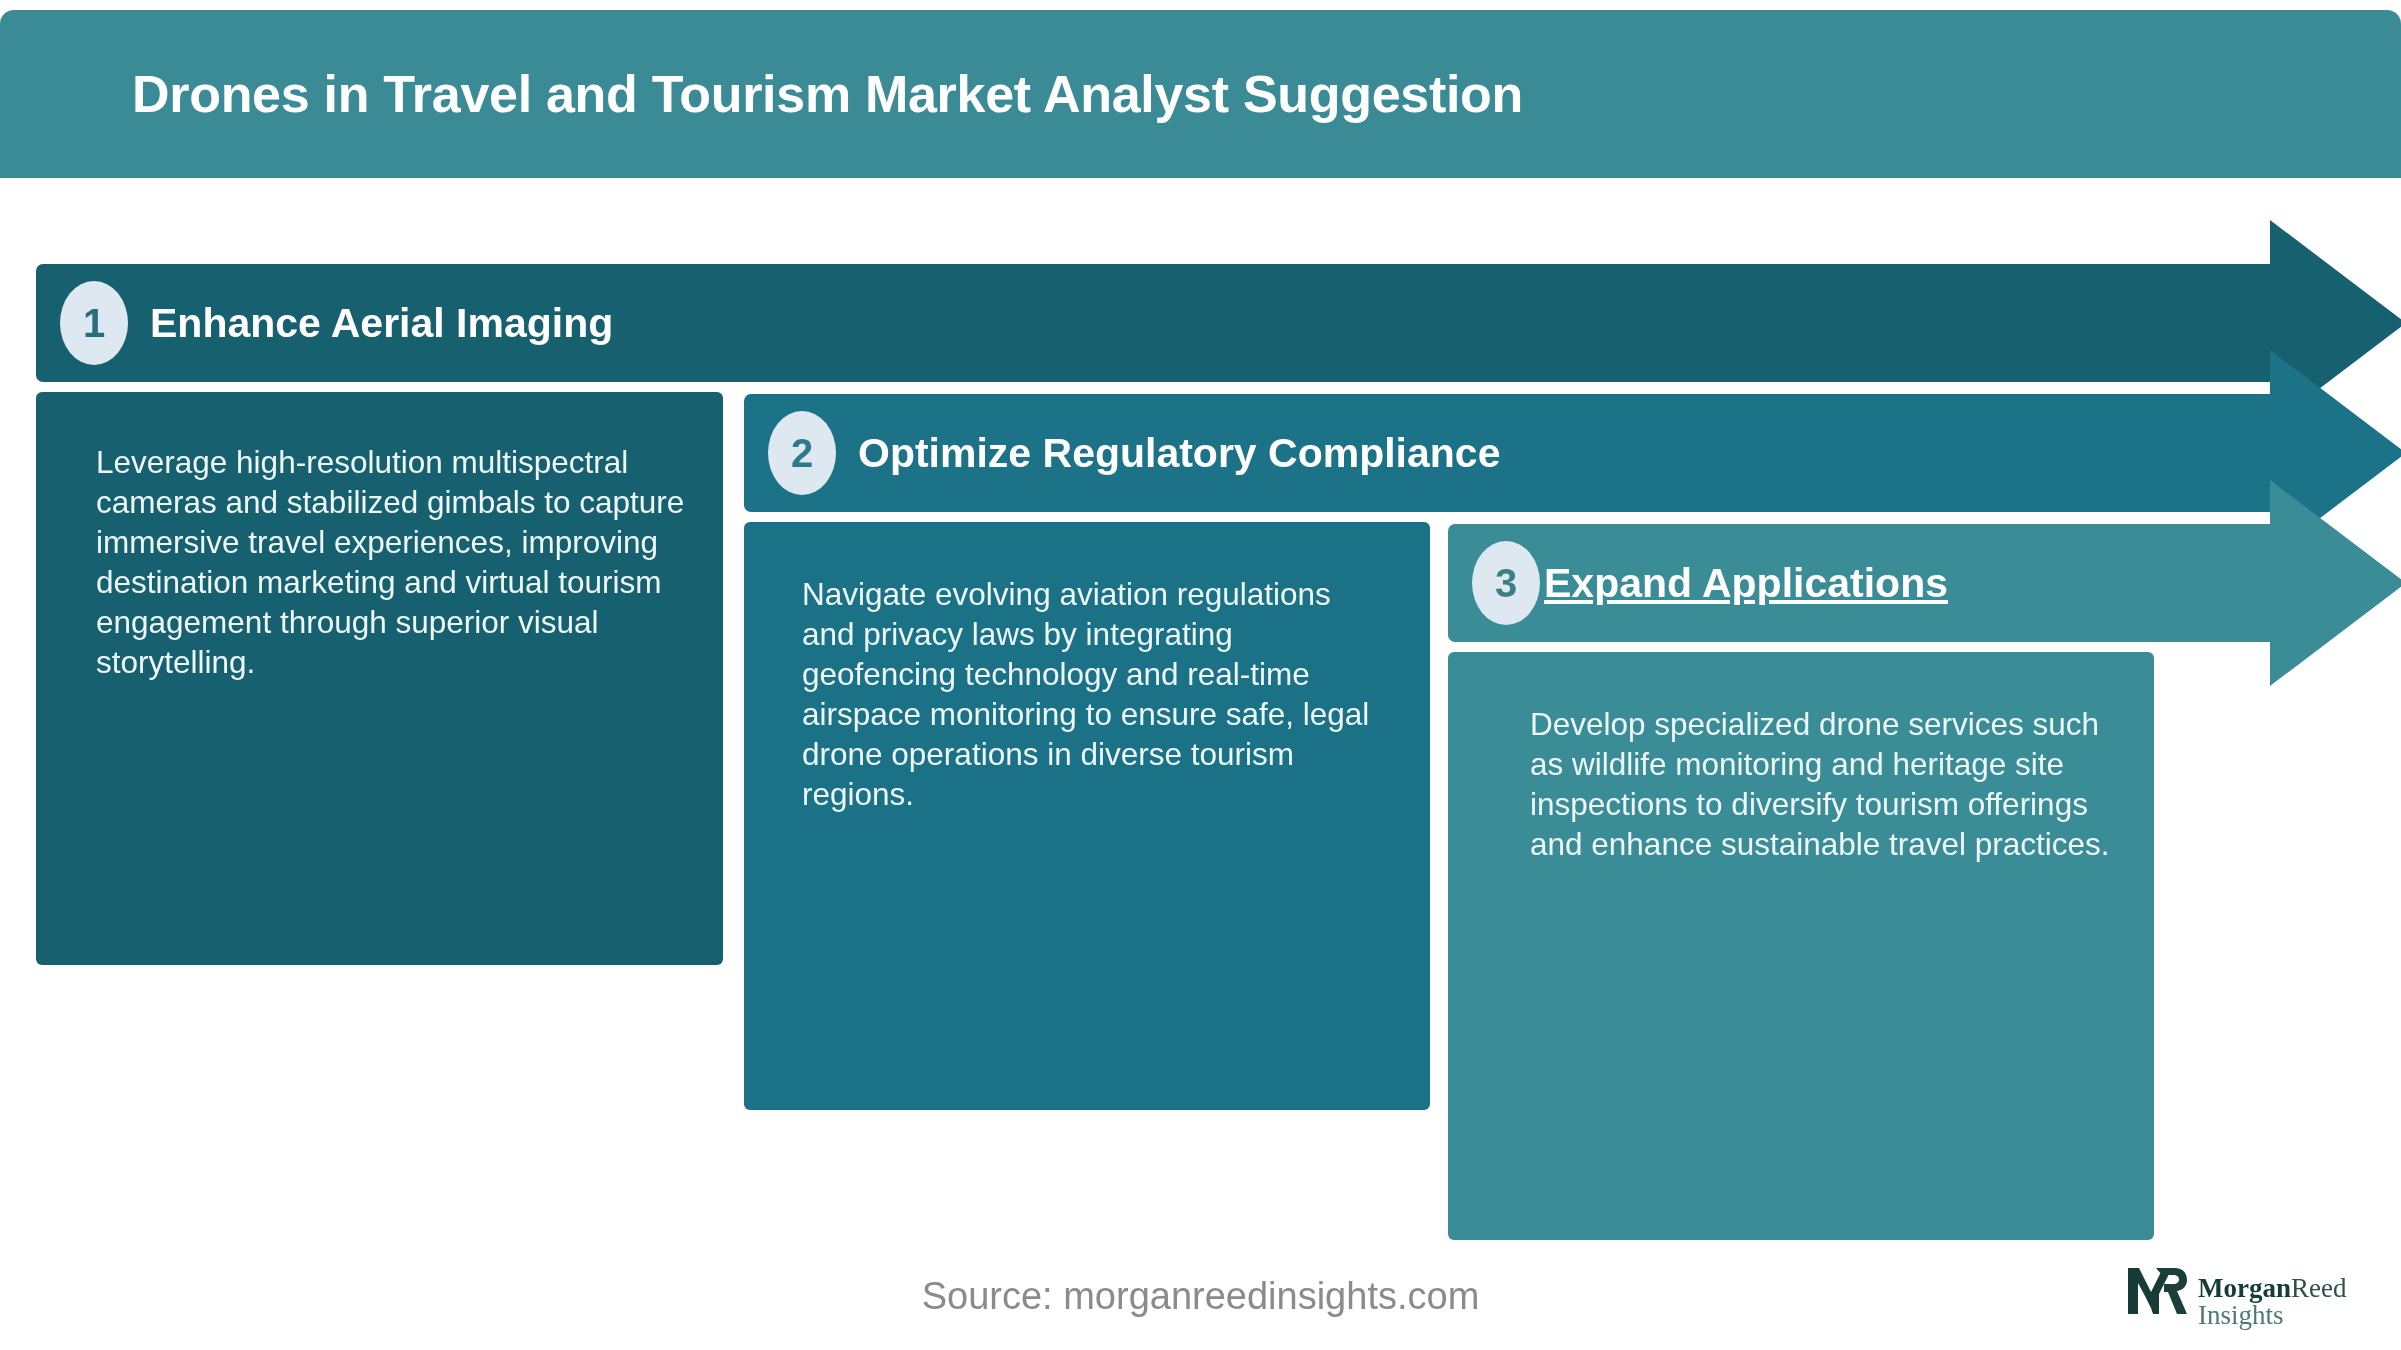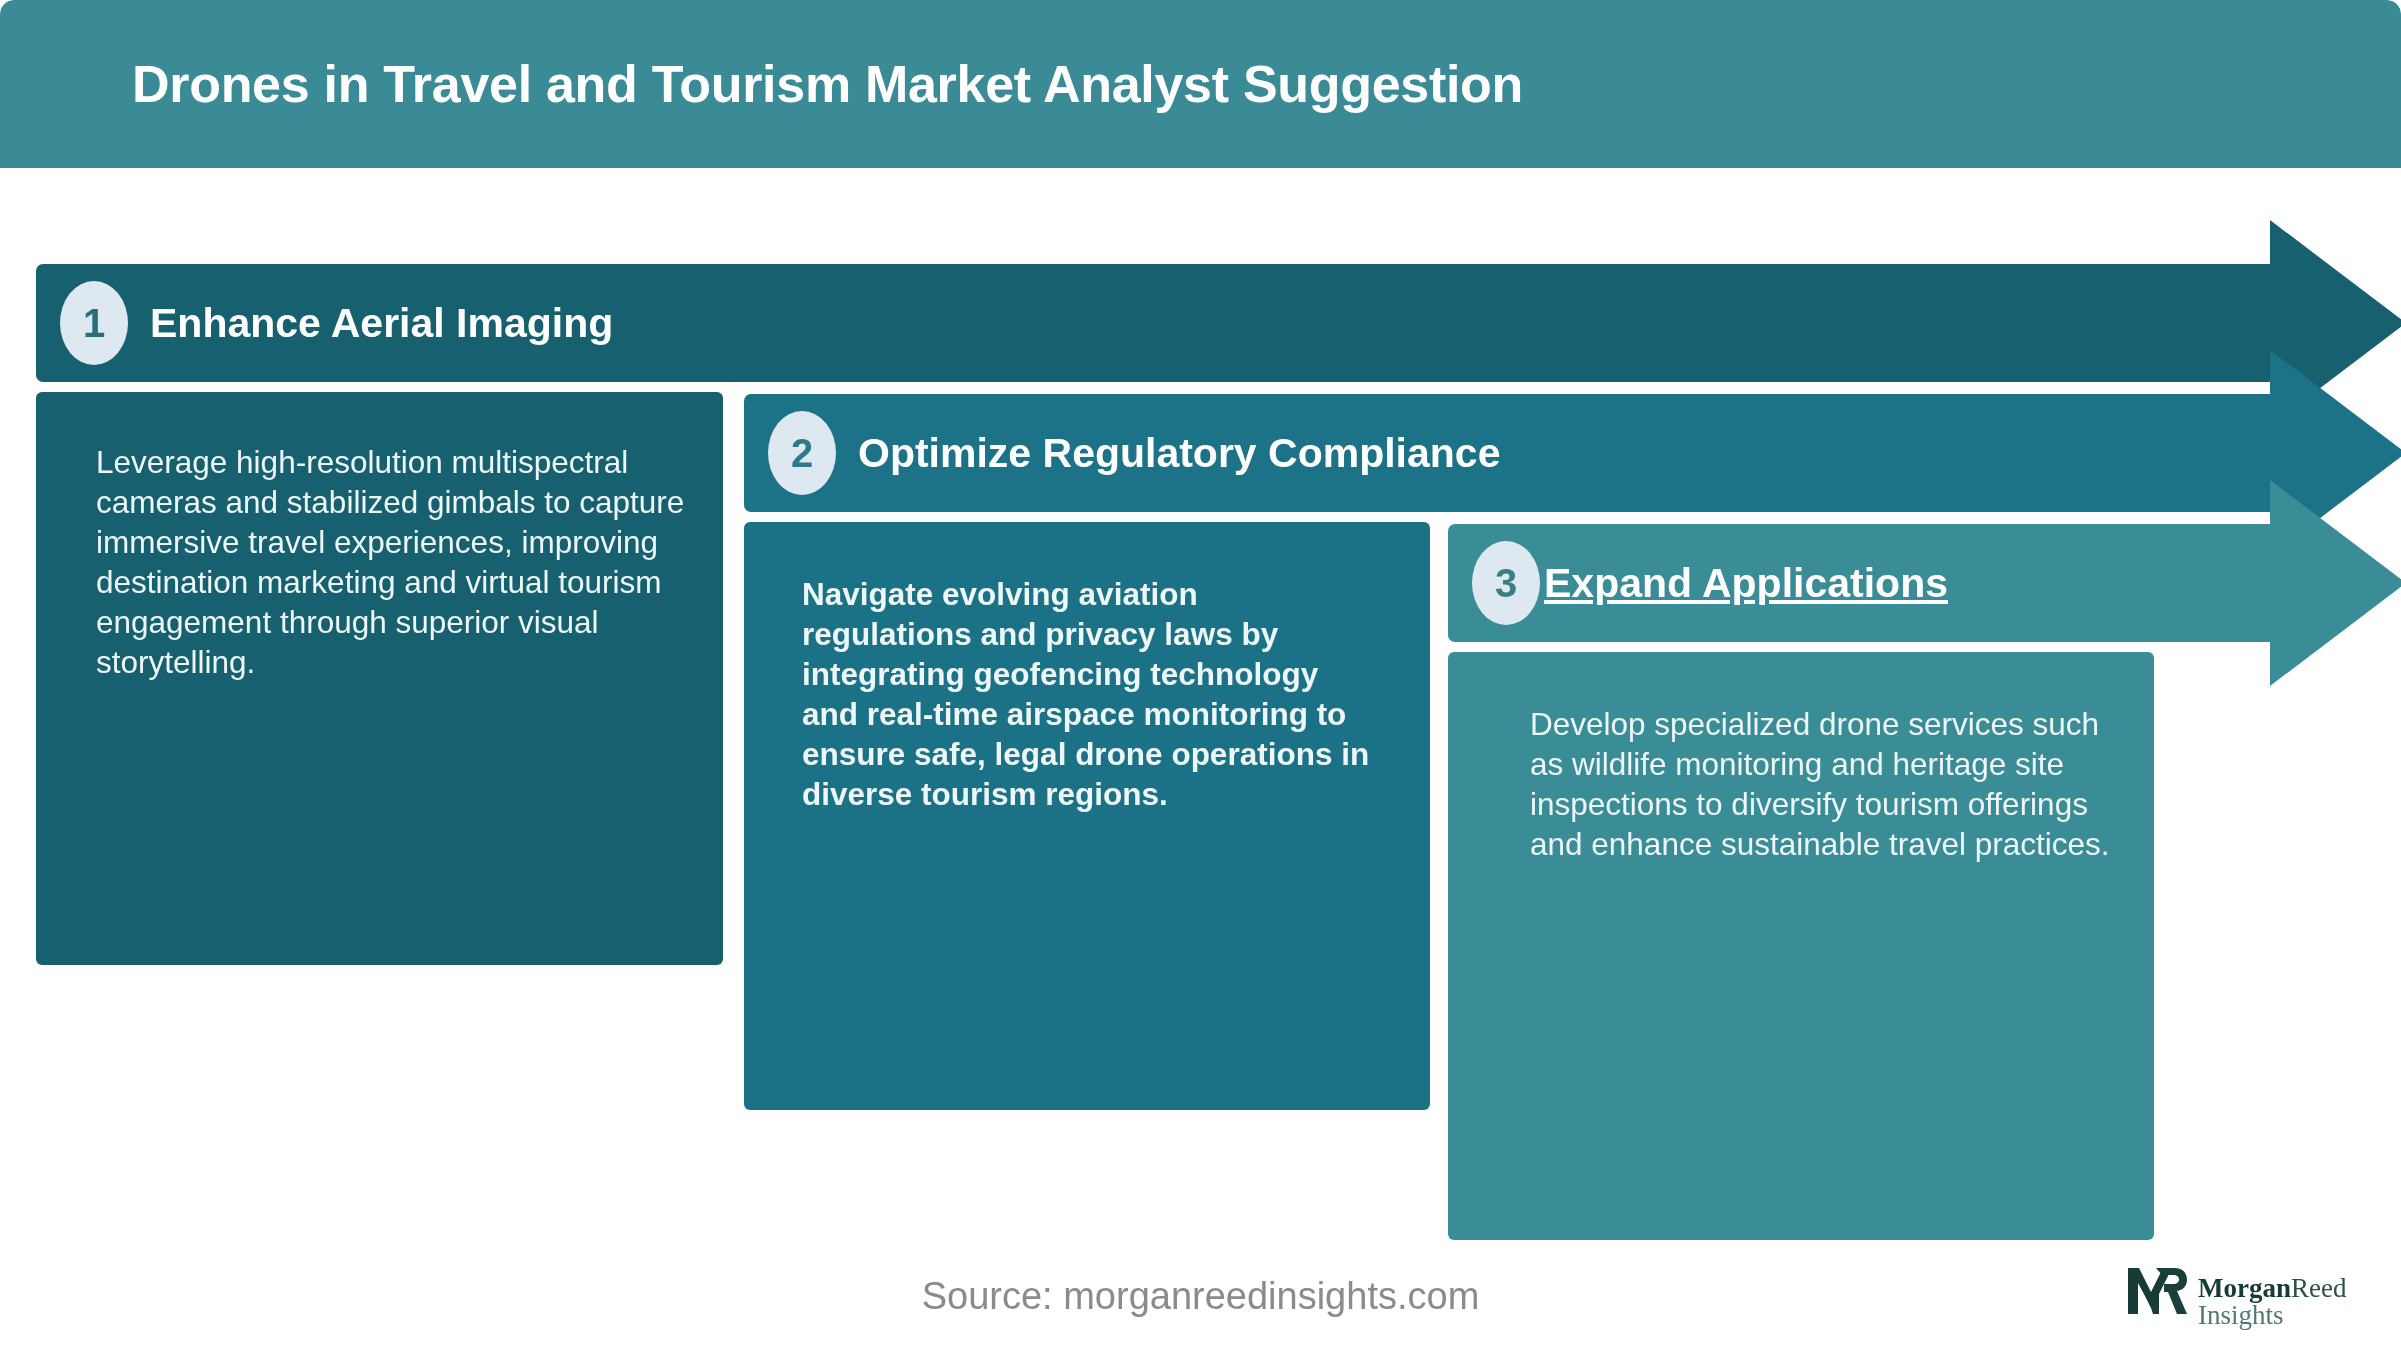--- a/index.html
+++ b/index.html
@@ -2,21 +2,21 @@
 <html><head>
 <meta charset="utf-8">
 <style>
   html,body{margin:0;padding:0;background:#ffffff;}
   body{width:2401px;height:1350px;overflow:hidden;
        font-family:"Liberation Sans","DejaVu Sans",sans-serif;}
   .page{position:relative;width:2401px;height:1350px;background:#ffffff;
         border-radius:14px;overflow:hidden;}
 
   
-  .header{position:absolute;left:0;top:0;width:2401px;height:168px;
+  .header{position:absolute;left:0;top:10px;width:2401px;height:168px;
           background:#3a8b96;border-radius:14px 14px 0 0;}
   .header-title{position:absolute;left:132px;top:30px;width:1900px;
                 color:#ffffff;font-size:52px;font-weight:bold;
                 letter-spacing:-0.3px;line-height:108px;
                 font-family:"Liberation Sans","DejaVu Sans",sans-serif;
                 white-space:nowrap;}
 
   
   .arrow-row{position:absolute;}
   .bar{position:absolute;left:0;top:0;height:118px;border-radius:7px;}
@@ -85,21 +85,21 @@
         <path d="M0 44 L86 44 L86 0 L222 103 L86 206 L86 162 L0 162 Z" fill="#1c7287"></path>
       </svg>
     </div>
     <div class="badge" style="left:24px;top:17px;width:68px;height:84px;background:#dde8f0;">
       <span style="color:#2c7a8b;">2</span>
     </div>
     <div class="bar-title" style="left:114px;top:0;">Optimize Regulatory Compliance</div>
   </div>
 
   <div class="card" style="left:744px;top:522px;width:686px;height:588px;background:#1b7287;">
-    <p style="padding:52px 60px 0 58px;font-weight:bold;">Navigate evolving aviation regulations and privacy laws by integrating geofencing technology and real-time airspace monitoring to ensure safe, legal drone operations in diverse tourism regions.</p>
+    <p style="padding:52px 60px 0 58px;">Navigate evolving aviation regulations and privacy laws by integrating geofencing technology and real-time airspace monitoring to ensure safe, legal drone operations in diverse tourism regions.</p>
   </div>
 
   <div class="arrow-row" style="left:1448px;top:524px;width:918px;height:120px;">
     <div class="bar" style="width:758px;background:#3a8c97;"></div>
     <div class="arrowhead" style="left:736px;width:222px;">
       <svg width="222" height="206" viewBox="0 0 222 206">
         <path d="M0 44 L86 44 L86 0 L222 103 L86 206 L86 162 L0 162 Z" fill="#3a8c97"></path>
       </svg>
     </div>
     <div class="badge" style="left:24px;top:17px;width:68px;height:84px;background:#dde8f0;">

